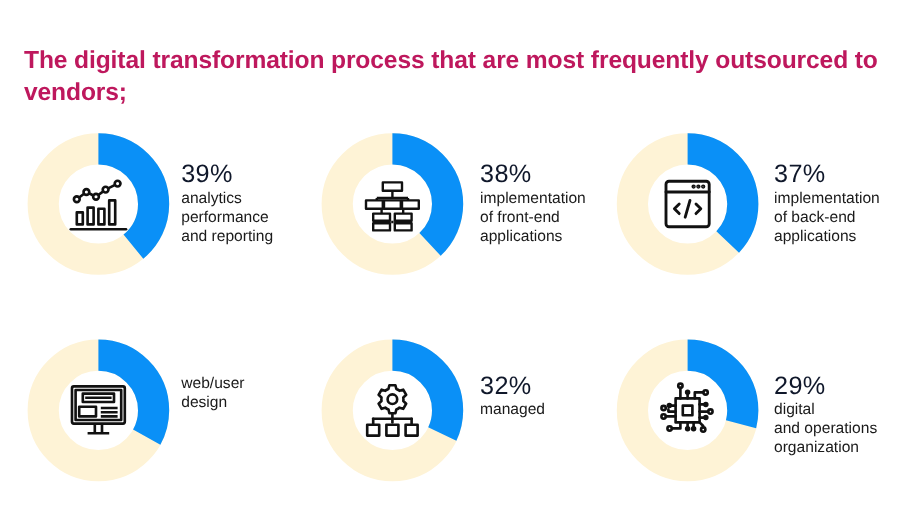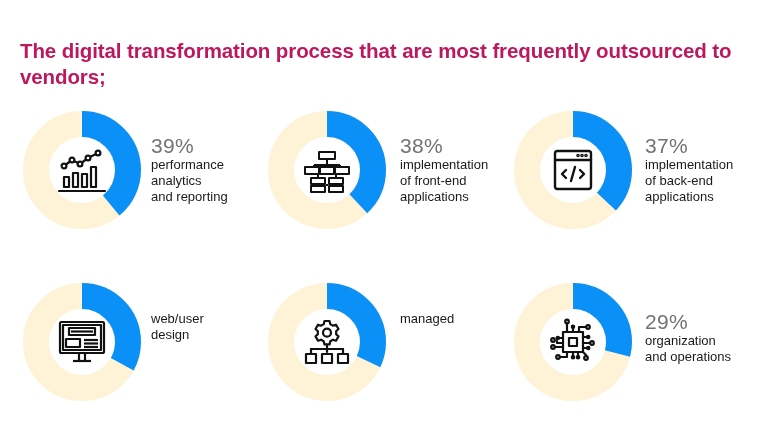--- a/index.html
+++ b/index.html
@@ -51,21 +51,21 @@
     .text {
       position: absolute;
       left: 130px;
       top: 26px;
       width: 120px;
     }
     .pct {
       font-size: 21px;
       line-height: 22px;
       font-weight: normal;
-      color: #737373;
+      color: #0f172a;
       letter-spacing: 0.3px;
     }
     .label {
       font-size: 13px;
       line-height: 16px;
       color: #1a1a1a;
     }
     .label span {
       display: block;
     }
@@ -91,22 +91,22 @@
       <rect x="7" y="32" width="5" height="10"></rect>
       <rect x="16" y="28" width="5" height="14"></rect>
       <rect x="25" y="29" width="5" height="13"></rect>
       <rect x="34" y="22" width="5" height="20"></rect>
       <line x1="2" y1="46" x2="48" y2="46"></line>
     </svg>
   </div>
   <div class="text">
     <div class="pct">39%</div>
     <div class="label">
+      <span>analytics</span>
       <span>performance</span>
-      <span>analytics</span>
       <span>and reporting</span>
     </div>
   </div>
 </div>
 
 <div class="item" style="left:266px; top:109px;">
   <div class="donut">
     <svg width="122" height="122" viewBox="0 0 122 122">
       <circle cx="61" cy="61" r="46" fill="none" stroke-width="26" class="track" stroke="#FEF3D6"></circle>
       <circle cx="61" cy="61" r="46" fill="none" stroke-width="26" class="arc" transform="rotate(-90 61 61)" stroke="#0A90F7" stroke-dasharray="109.83007916949917 289.02652413026095"></circle>
@@ -206,20 +206,21 @@
       <line x1="25" y1="28" x2="25" y2="35"></line>
       <line x1="9" y1="32" x2="41" y2="32"></line>
       <line x1="9" y1="32" x2="9" y2="37"></line>
       <line x1="41" y1="32" x2="41" y2="37"></line>
       <rect x="4" y="37" width="10" height="9"></rect>
       <rect x="20" y="37" width="10" height="9"></rect>
       <rect x="36" y="37" width="10" height="9"></rect>
     </svg>
   </div>
   <div class="text" style="left:134px; top:30px;">
+    <div class="pct">32%</div>
     <div class="label">
       <span>managed</span>
     </div>
   </div>
 </div>
 
 <div class="item" style="left:512px; top:281px;">
   <div class="donut">
     <svg width="122" height="122" viewBox="0 0 122 122">
       <circle cx="61" cy="61" r="46" fill="none" stroke-width="26" class="track" stroke="#FEF3D6"></circle>
@@ -252,17 +253,18 @@
       <circle cx="25" cy="40.2" r="1.2" fill="#111"></circle>
       <line x1="30" y1="35" x2="30" y2="39"></line>
       <circle cx="30" cy="40.2" r="1.2" fill="#111"></circle>
       <polyline points="35,35 38,38 38,39"></polyline>
       <circle cx="38" cy="41" r="1.8"></circle>
     </svg>
   </div>
   <div class="text" style="left:133px; top:30px;">
     <div class="pct">29%</div>
     <div class="label">
+      <span>digital</span>
+      <span>and operations</span>
       <span>organization</span>
-      <span>and operations</span>
     </div>
   </div>
 </div>
 
 </body></html>

